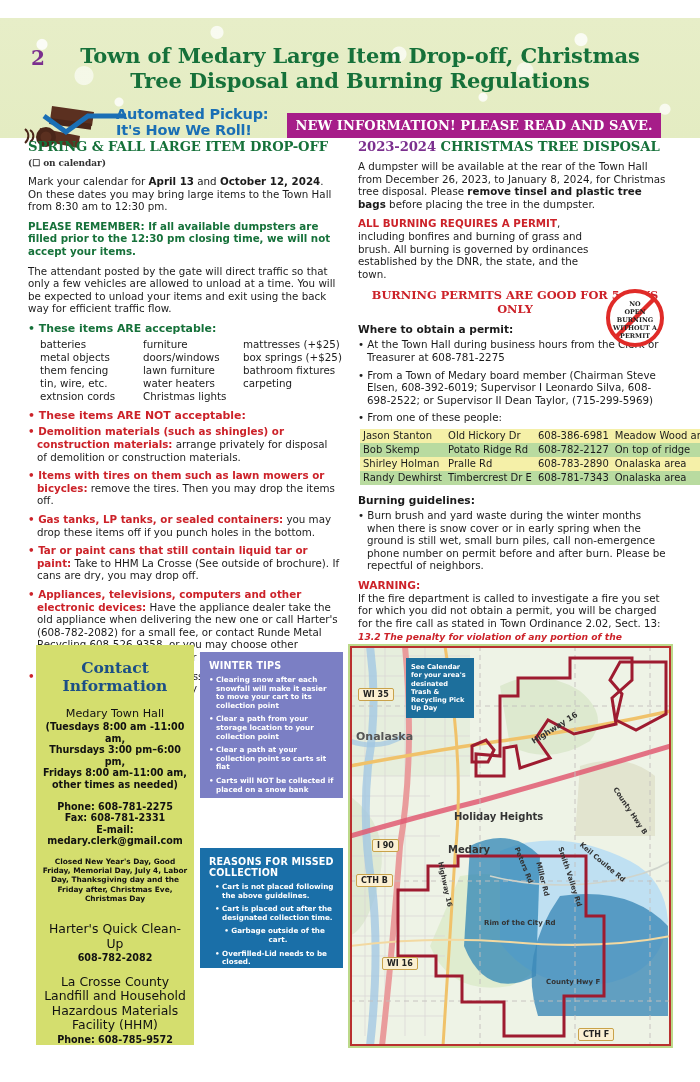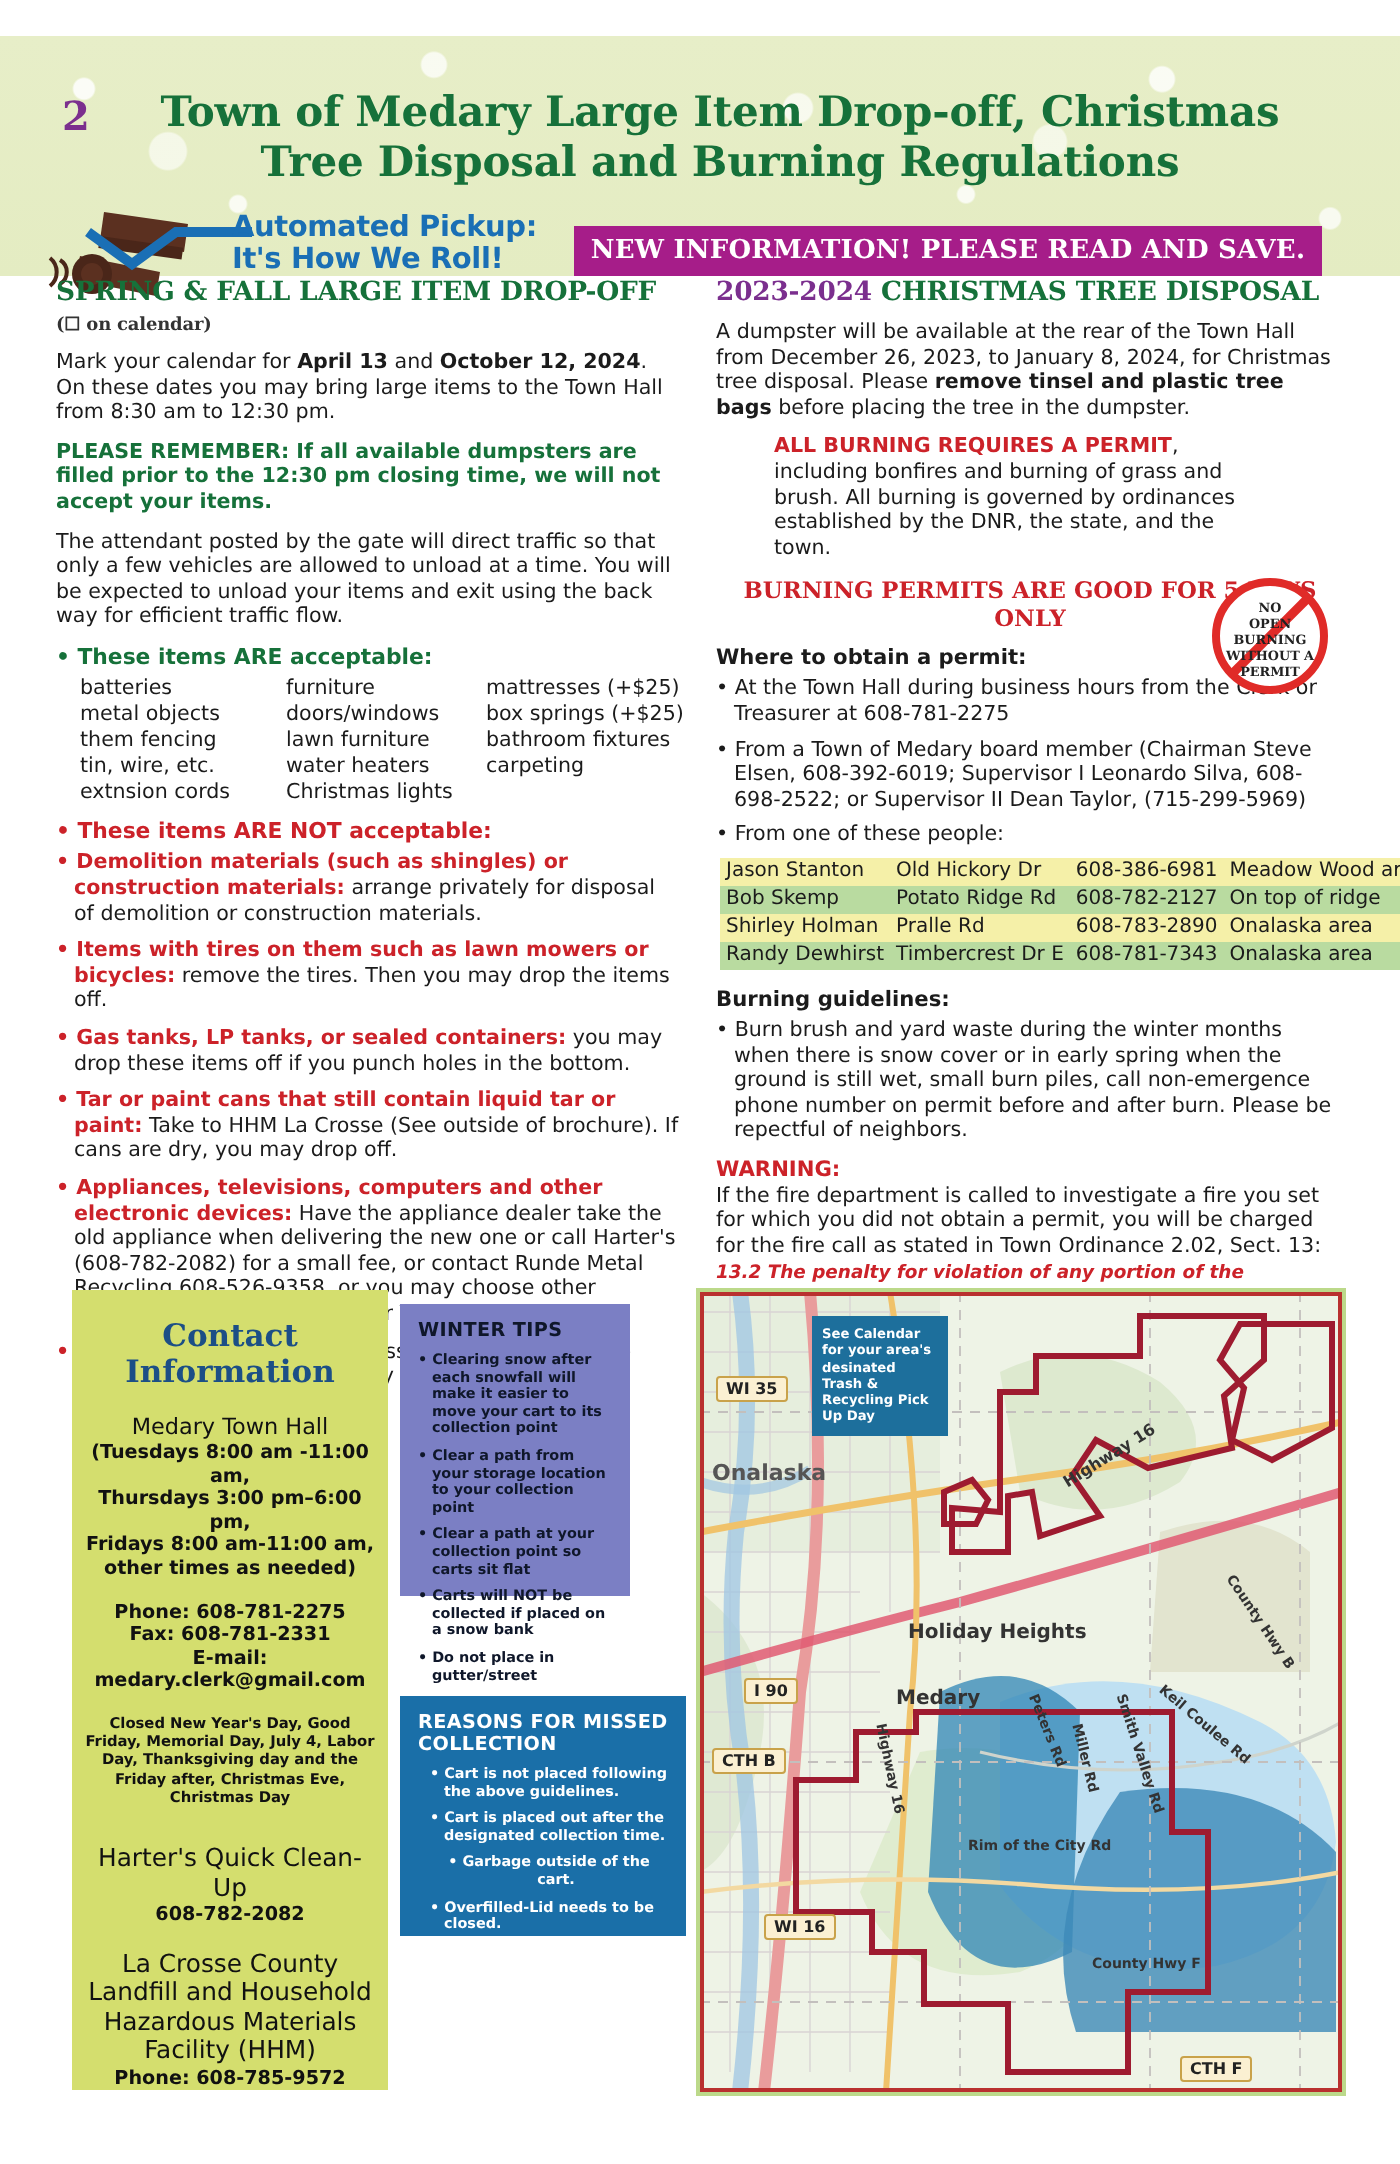--- a/index.html
+++ b/index.html
@@ -100,22 +100,22 @@
   .ci-title{
     font-family:"DejaVu Serif","Liberation Serif",serif;font-weight:bold;font-size:15.5px;
     line-height:18px;color:#1c4f86;margin:6px 0 12px;
   }
   .ci-h{font-weight:normal;font-size:11.2px;color:#111;margin:0 0 1px;}
   .ci-t{font-size:9.6px;line-height:11.6px;color:#111;margin:0;font-weight:bold;}
   .ci-sm{font-size:7.4px;line-height:9.2px;color:#111;font-weight:bold;margin:10px 0 0;}
   .ci-gap{height:10px;}
 
   .winterbox{
-    position:absolute;left:200px;top:652px;width:115px;height:146px;background:#7b7fc4;
-    color:#0f172a;padding:8px 9px;box-sizing:border-box;
+    position:absolute;left:200px;top:652px;width:143px;height:146px;background:#7b7fc4;
+    color:#ffffff;padding:8px 9px;box-sizing:border-box;
   }
   .missedbox{
     position:absolute;left:200px;top:848px;width:143px;height:120px;background:#1a6fa8;
     color:#fff;padding:8px 9px;box-sizing:border-box;
   }
   .boxhead{font-weight:bold;font-size:9.6px;line-height:11px;margin:0 0 5px;letter-spacing:.2px;}
   .boxli{font-size:7.2px;line-height:8.6px;margin:0 0 5px;padding-left:7px;text-indent:-7px;font-weight:bold;}
 
   
   .mapwrap{
@@ -223,21 +223,21 @@
       <svg class="noburn" viewBox="0 0 62 62">
         <circle cx="31" cy="31" r="27" fill="#fff" stroke="#e02b28" stroke-width="4"></circle>
         <line x1="12" y1="50" x2="50" y2="12" stroke="#e02b28" stroke-width="4.5"></line>
         <text x="31" y="19" text-anchor="middle" font-size="6.4" font-weight="bold" fill="#222" font-family="DejaVu Serif, serif">NO</text>
         <text x="31" y="27" text-anchor="middle" font-size="6.4" font-weight="bold" fill="#222" font-family="DejaVu Serif, serif">OPEN</text>
         <text x="31" y="35" text-anchor="middle" font-size="6.4" font-weight="bold" fill="#222" font-family="DejaVu Serif, serif">BURNING</text>
         <text x="31" y="43" text-anchor="middle" font-size="6.4" font-weight="bold" fill="#222" font-family="DejaVu Serif, serif">WITHOUT A</text>
         <text x="31" y="51" text-anchor="middle" font-size="6.4" font-weight="bold" fill="#222" font-family="DejaVu Serif, serif">PERMIT</text>
       </svg>
 
-      <p style="width:248px;margin-left:29px;">
+      <p style="width:248px;">
         <span class="allburn">ALL BURNING REQUIRES A PERMIT</span><span>, including bonfires and burning of grass and brush. All burning is governed by ordinances established by the DNR, the state, and the town.</span>
       </p>
     </div>
 
     <div class="permit5">BURNING PERMITS ARE GOOD FOR 5 DAYS ONLY</div>
 
     <div class="wtop">Where to obtain a permit:</div>
     <div class="rb">• At the Town Hall during business hours from the Clerk or Treasurer at 608-781-2275</div>
     <div class="rb">• From a Town of Medary board member (Chairman Steve Elsen, 608-392-6019; Supervisor I Leonardo Silva, 608-698-2522; or Supervisor II Dean Taylor, (715-299-5969)</div>
     <div class="rb">• From one of these people:</div>
@@ -359,21 +359,21 @@
 
       <rect x="1" y="1" width="319" height="398" fill="none" stroke="#b9302f" stroke-width="2"></rect>
     </svg>
 
     <div class="mapcallout">See Calendar for your area's desinated Trash &amp; Recycling Pick Up Day</div>
 
     <div class="shield" style="left:8px;top:42px;">WI 35</div>
     <div class="shield" style="left:22px;top:193px;">I 90</div>
     <div class="shield" style="left:6px;top:228px;">CTH B</div>
     <div class="shield" style="left:32px;top:311px;">WI 16</div>
-    <div class="shield" style="left:240px;top:382px;">CTH F</div>
+    <div class="shield" style="left:228px;top:382px;">CTH F</div>
 
     <div class="maplabel big" style="left:6px;top:84px;">Onalaska</div>
     <div class="maplabel" style="left:104px;top:165px;font-size:10px;">Holiday Heights</div>
     <div class="maplabel" style="left:98px;top:198px;font-size:10px;">Medary</div>
 
     <div class="maplabel rot" style="left:180px;top:92px;transform:rotate(-32deg);">Highway 16</div>
     <div class="maplabel rot" style="left:170px;top:200px;font-size:7px;transform:rotate(68deg);">Peters Rd</div>
     <div class="maplabel rot" style="left:214px;top:200px;font-size:7px;transform:rotate(72deg);">Smith Valley Rd</div>
     <div class="maplabel rot" style="left:233px;top:195px;font-size:7px;transform:rotate(40deg);">Keil Coulee Rd</div>
     <div class="maplabel rot" style="left:192px;top:215px;font-size:7px;transform:rotate(76deg);">Miller Rd</div>

